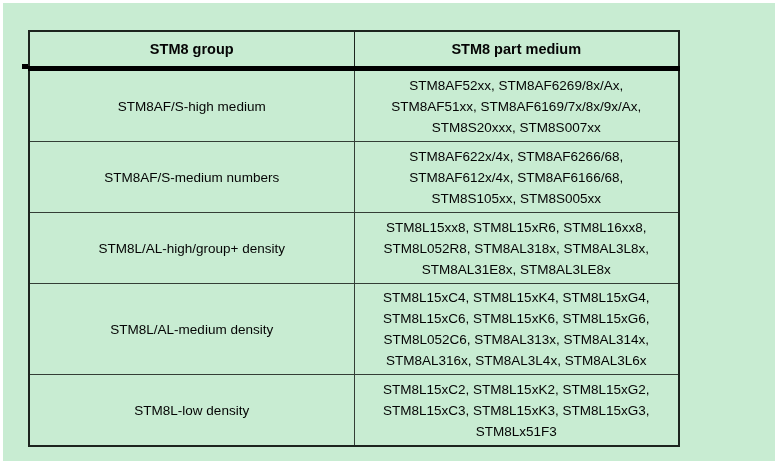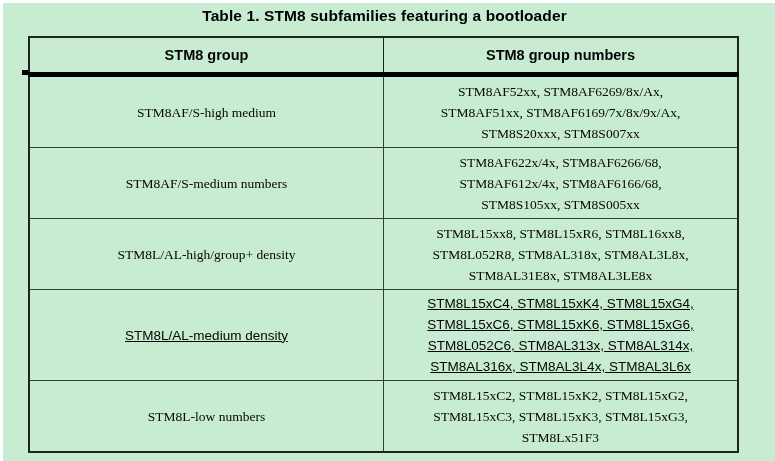--- a/index.html
+++ b/index.html
@@ -32,22 +32,22 @@
     width: 713px;
     text-align: center;
     font-size: 15.5px;
     font-weight: bold;
     color: #000000;
     letter-spacing: 0.1px;
   }
   .table-box {
     position: absolute;
     left: 28px;
-    top: 36px;
-    width: 711px;
+    top: 30px;
+    width: 652px;
   }
   table.bl-table {
     width: 100%;
     border-collapse: collapse;
     table-layout: fixed;
   }
   table.bl-table th,
   table.bl-table td {
     border: 1px solid #343e36;
     padding: 2px 6px;
@@ -67,51 +67,50 @@
     border-right-color: #1c241e;
   }
   table.bl-table td {
     font-size: 13.5px;
     line-height: 21px;
     font-weight: normal;
   }
   table.bl-table td.parts-cell {
     white-space: pre-line;
   }
-  tr.h3 td { height: 66px; font-family: Liberation Serif, serif; }   
-  tr.h4 td { height: 86px; text-decoration: underline; }   
+  tr.h3 td { height: 66px; }   
+  tr.h4 td { height: 86px; }   
   
   .rule-notch {
     position: absolute;
     left: -6px;
     top: 34px;
     width: 6px;
     height: 5px;
     background: #000000;
   }
 </style>
 </head>
 <body>
 
 <div class="page">
   <div class="panel"></div>
 
-  <div class="doc-title">Table 1. STM8 subfamilies featuring a bootloader</div>
 
   <div class="table-box">
     <div class="rule-notch"></div>
     <table class="bl-table">
       <colgroup>
         <col style="width:50%">
         <col style="width:50%">
       </colgroup>
       <thead>
         <tr>
           <th>STM8 group</th>
-          <th>STM8 group numbers</th>
+          <th>STM8 part medium</th>
         </tr>
       </thead>
       <tbody>
         <tr class="h3">
           <td class="group-cell">STM8AF/S-high medium</td>
           <td class="parts-cell">STM8AF52xx, STM8AF6269/8x/Ax,
 STM8AF51xx, STM8AF6169/7x/8x/9x/Ax,
 STM8S20xxx, STM8S007xx</td>
         </tr>
         <tr class="h3">
@@ -127,21 +126,21 @@
 STM8AL31E8x, STM8AL3LE8x</td>
         </tr>
         <tr class="h4">
           <td class="group-cell">STM8L/AL-medium density</td>
           <td class="parts-cell">STM8L15xC4, STM8L15xK4, STM8L15xG4,
 STM8L15xC6, STM8L15xK6, STM8L15xG6,
 STM8L052C6, STM8AL313x, STM8AL314x,
 STM8AL316x, STM8AL3L4x, STM8AL3L6x</td>
         </tr>
         <tr class="h3">
-          <td class="group-cell">STM8L-low numbers</td>
+          <td class="group-cell">STM8L-low density</td>
           <td class="parts-cell">STM8L15xC2, STM8L15xK2, STM8L15xG2,
 STM8L15xC3, STM8L15xK3, STM8L15xG3,
 STM8Lx51F3</td>
         </tr>
       </tbody>
     </table>
   </div>
 </div>
 
 </body></html>

